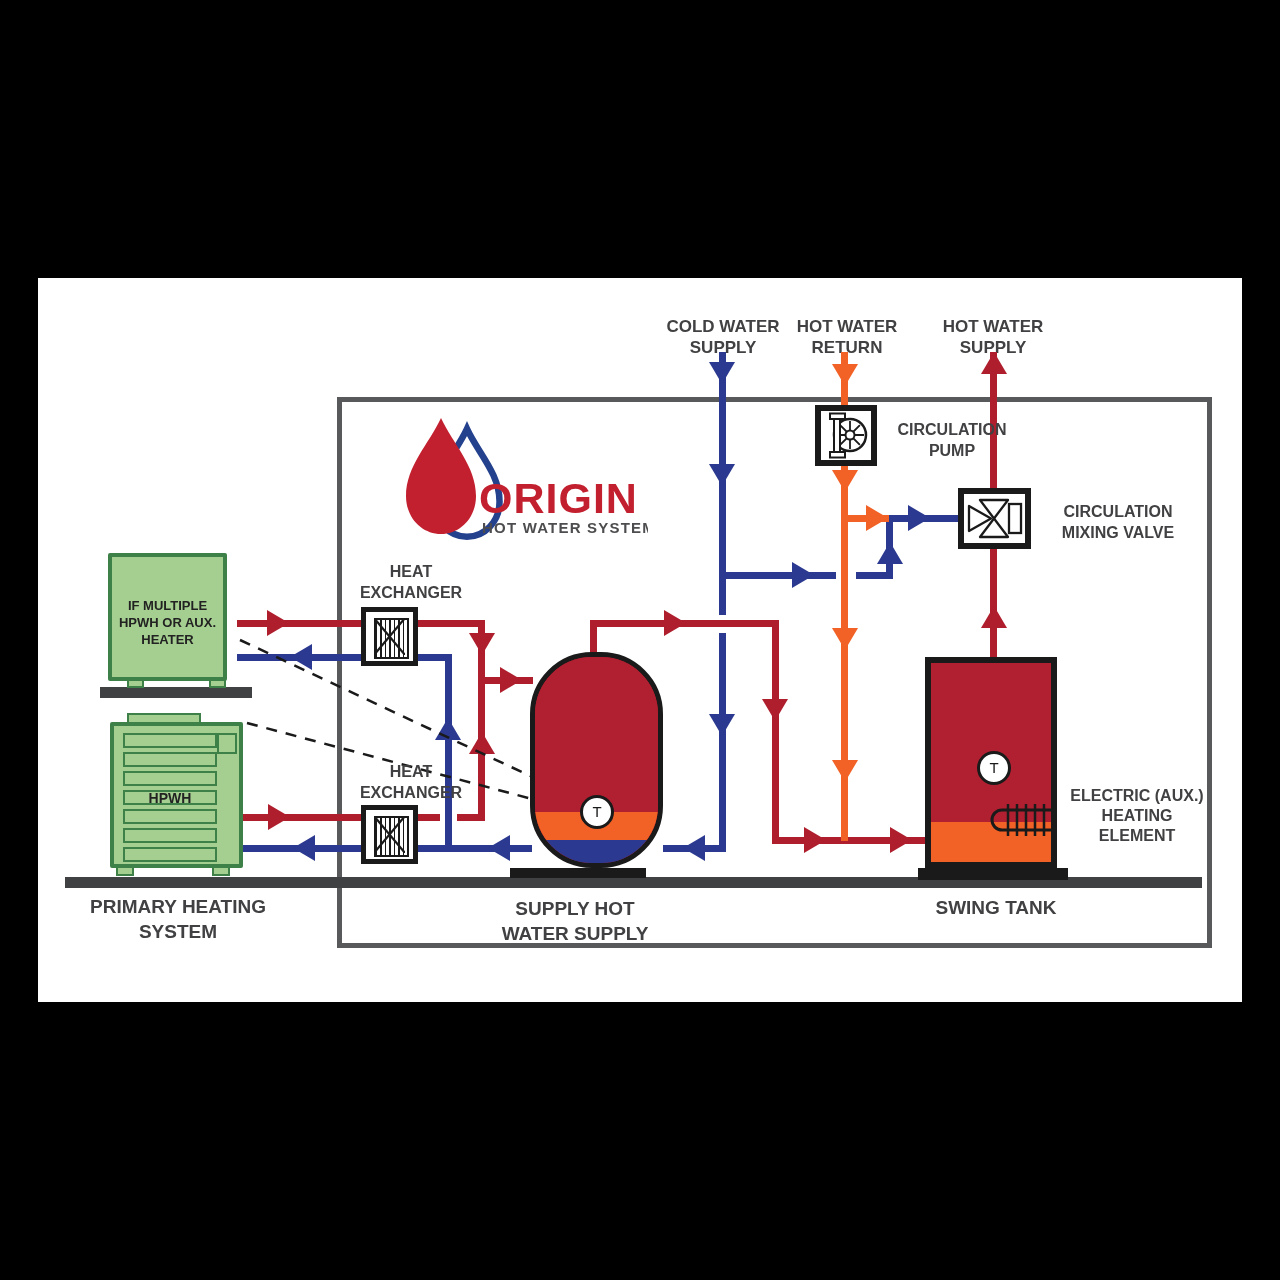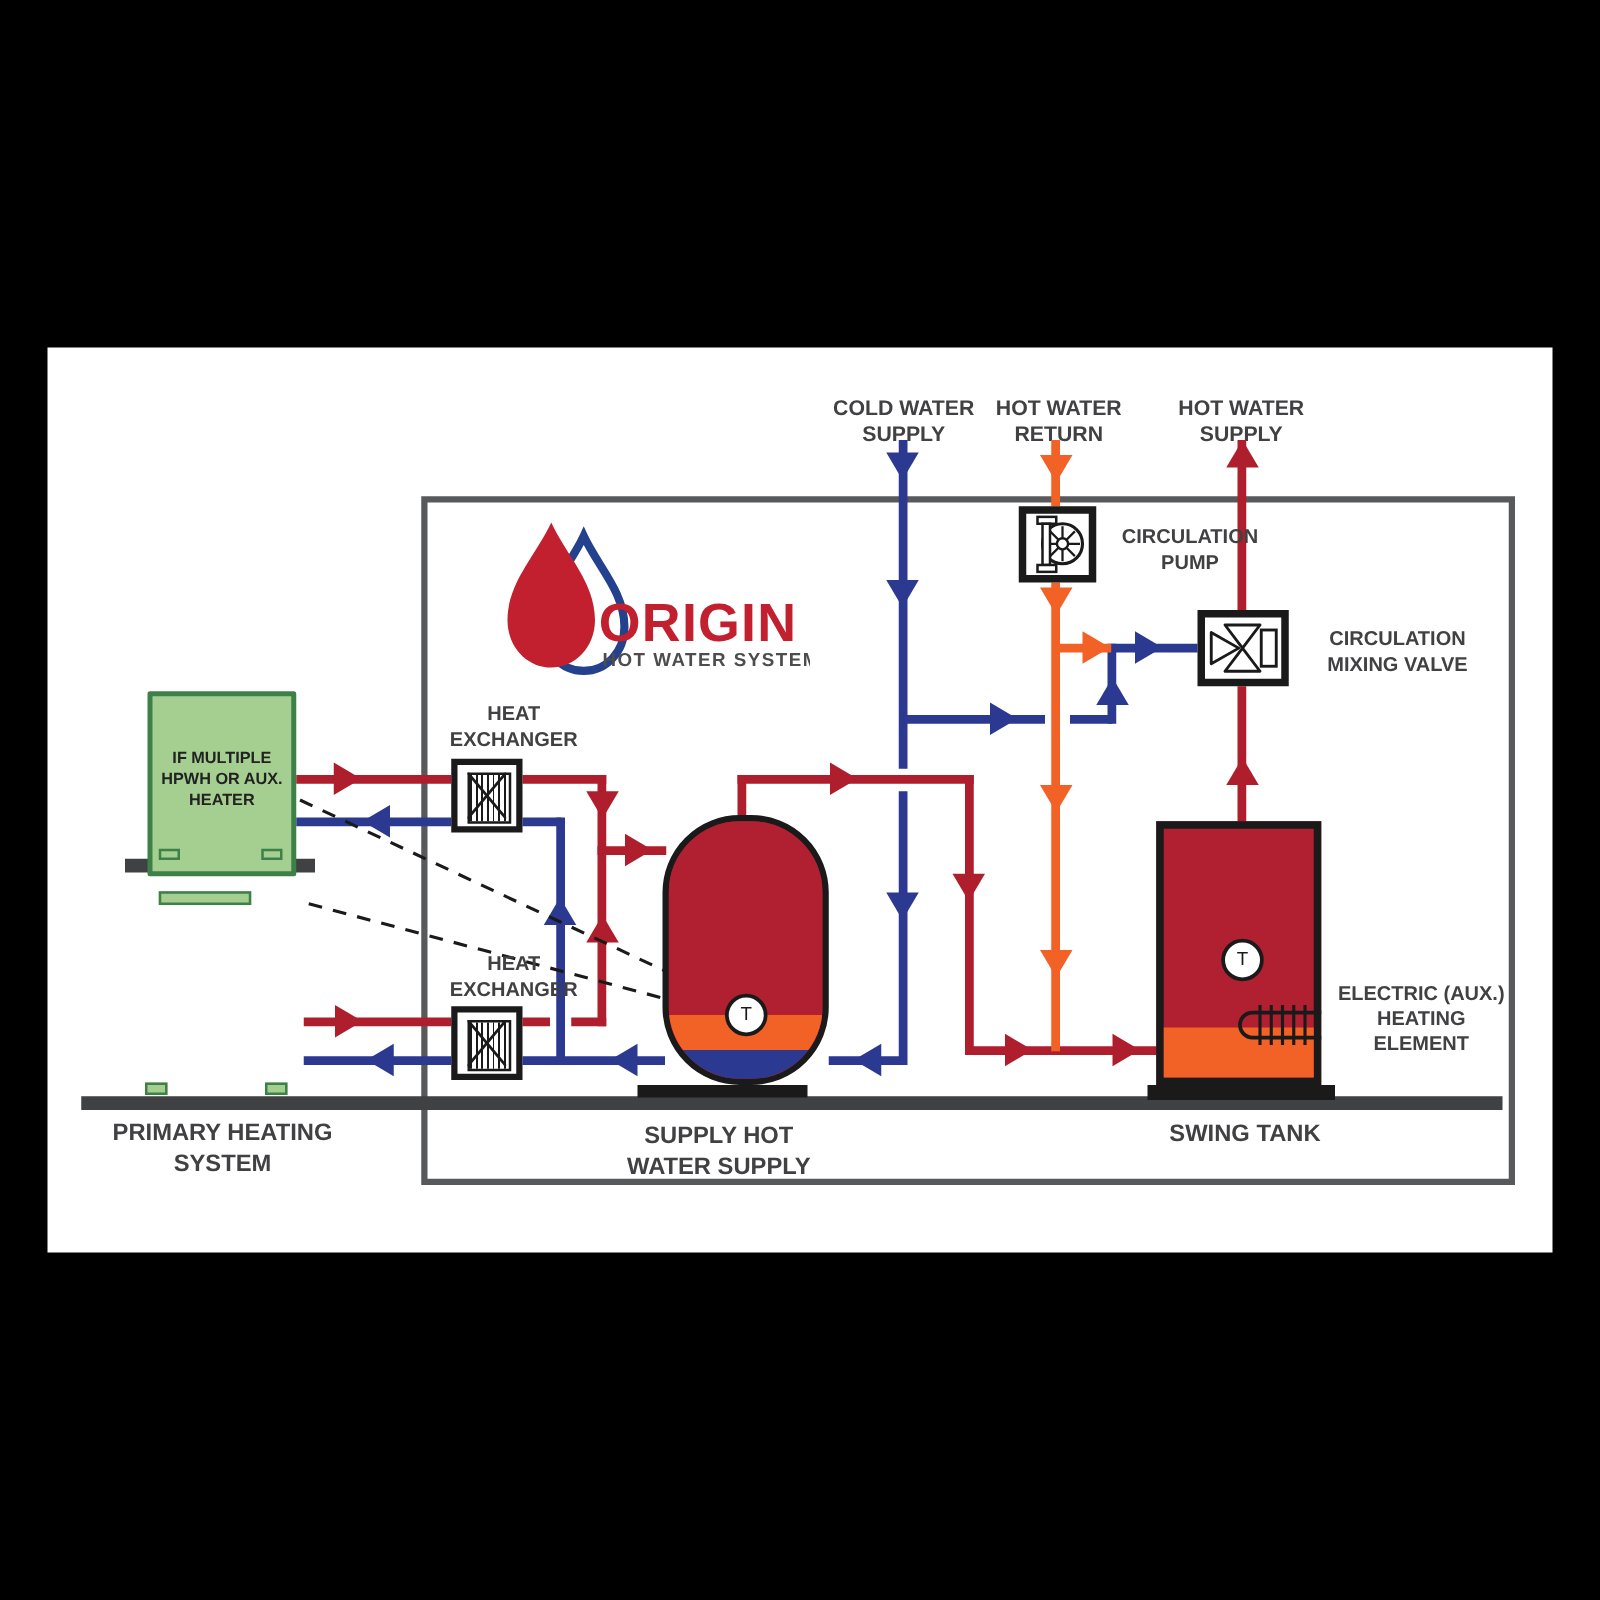--- a/index.html
+++ b/index.html
@@ -133,31 +133,45 @@
   <div class="ar down orange" style="left:832px;top:470px;"></div>
   <div class="ar right orange" style="left:866px;top:505px;"></div>
   <div class="ar down orange" style="left:832px;top:628px;"></div>
   <div class="ar down orange" style="left:832px;top:760px;"></div>
 
   <svg class="abs" style="left:0;top:0;pointer-events:none;" width="1280" height="1280">
     <line x1="240" y1="640" x2="588" y2="803" stroke="#1A1A1A" stroke-width="2.5" stroke-dasharray="11 9"></line>
     <line x1="247" y1="723" x2="581" y2="812" stroke="#1A1A1A" stroke-width="2.5" stroke-dasharray="11 9"></line>
   </svg>
 
-  <div class="gbox" style="left:118px;top:553px;width:119px;height:148px;">
+  <div class="gbox" style="left:108px;top:553px;width:119px;height:128px;">
     <div class="aux-text">
       <div>IF MULTIPLE</div>
       <div>HPWH OR AUX.</div>
       <div>HEATER</div>
     </div>
   </div>
   <div class="gpart" style="left:127px;top:679px;width:17px;height:9px;"></div>
   <div class="gpart" style="left:209px;top:679px;width:17px;height:9px;"></div>
 
   <div class="gpart" style="left:127px;top:713px;width:74px;height:11px;"></div>
+  <div class="gbox" style="left:110px;top:722px;width:133px;height:146px;">
+    <div class="abs" style="left:9px;top:7px;width:94px;">
+      <div class="slat"></div>
+      <div class="slat"></div>
+      <div class="slat"></div>
+      <div class="slat">
+        <div class="hpwh-lbl">HPWH</div>
+      </div>
+      <div class="slat"></div>
+      <div class="slat"></div>
+      <div class="slat" style="margin-bottom:0;"></div>
+    </div>
+    <div class="gpart" style="left:103px;top:7px;width:20px;height:21px;"></div>
+  </div>
   <div class="gpart" style="left:116px;top:866px;width:18px;height:10px;"></div>
   <div class="gpart" style="left:212px;top:866px;width:18px;height:10px;"></div>
 
   <div class="hxbox" style="left:361px;top:607px;width:57px;height:59px;">
     <div class="hatch" style="left:8px;top:6px;width:31px;height:37px;"></div>
     <svg class="abs" style="left:8px;top:6px;" width="31" height="37" viewBox="0 0 31 37">
       <path d="M0 0 L31 37 M31 0 L0 37" stroke="#1A1A1A" stroke-width="2.2" fill="none"></path>
     </svg>
   </div>
   <div class="hxbox" style="left:361px;top:805px;width:57px;height:59px;">

